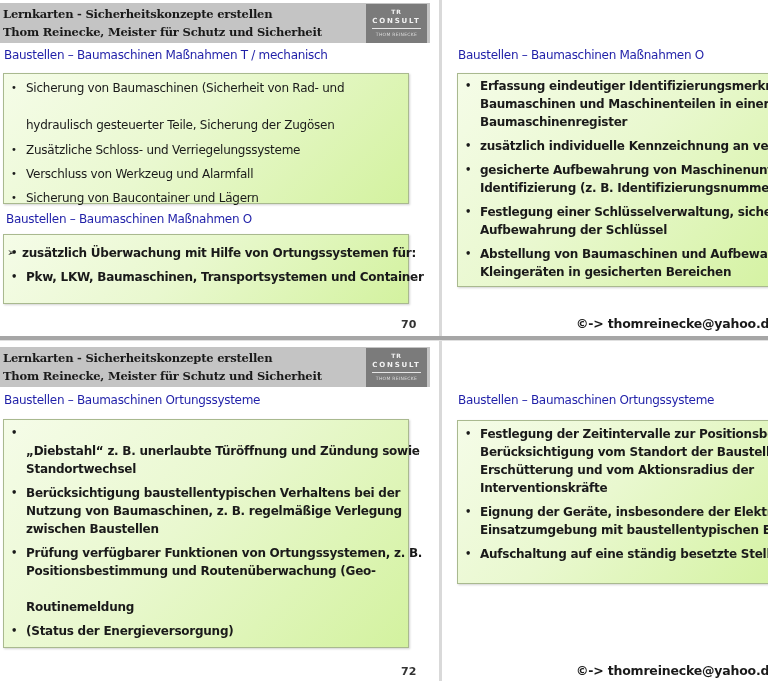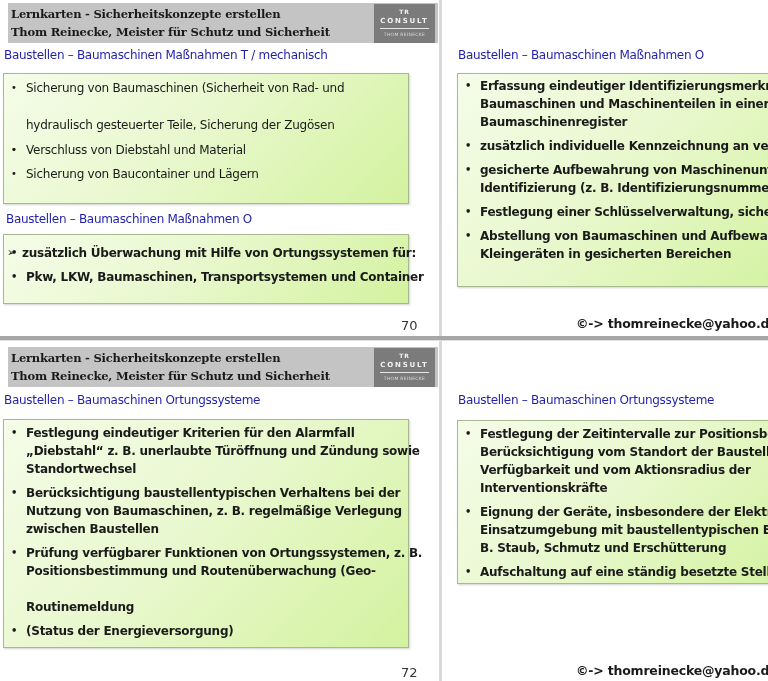--- a/index.html
+++ b/index.html
@@ -8,21 +8,21 @@
 
   .slide { position: absolute; overflow: hidden; background: #ffffff; }
   .slide.left { left: 0; width: 439px; }
   .slide.right { left: 442px; width: 326px; }
   .row1 { top: 0; height: 336px; }
   .row2 { top: 341px; height: 340px; }
 
   .vdiv { position: absolute; left: 439px; top: 0; width: 3px; height: 681px; background: #d9d9d9; }
   .hdiv { position: absolute; left: 0; top: 336px; width: 768px; height: 5px; background: #a6a6a6; border-bottom: 1px solid #e0e0e0; }
 
-  .header { position: absolute; left: 0; top: 3px; width: 430px; height: 40px; background: #c4c4c4; margin-left: 8px; }
+  .header { position: absolute; left: 0; top: 3px; width: 430px; height: 40px; background: #c4c4c4; }
   .header .line1, .header .line2 {
     position: absolute; left: 3px;
     font-family: "DejaVu Serif", serif; font-weight: bold; font-size: 11.5px; color: #1a1a1a;
     letter-spacing: -0.2px; white-space: nowrap;
   }
   .header .line1 { top: 4px; }
   .header .line2 { top: 22px; }
   .logo { position: absolute; left: 366px; top: 1px; width: 61px; height: 39px; background: #7b7b7b; text-align: center; color: #f2f2f2; }
   .logo .tr { position: absolute; left: 0; width: 100%; top: 4px; font-size: 6px; font-weight: bold; letter-spacing: 1px; }
   .logo .consult { position: absolute; left: 0; width: 100%; top: 13px; font-size: 7px; font-weight: bold; letter-spacing: 1.8px; }
@@ -45,21 +45,21 @@
     position: relative; padding-left: 22px;
     font-size: 12px; line-height: 18px; color: #1a1a1a; letter-spacing: -0.25px;
     white-space: nowrap;
   }
   .box li .bullet { position: absolute; left: 7px; top: 0; font-size: 10px; }
   .box li.arrow .bullet { left: 3px; font-size: 11px; }
   .box.normal li { font-weight: normal; }
   .box.bold li { font-weight: bold; }
   .box li + li { margin-top: 6px; }
 
-  .page-num { position: absolute; font-size: 13px; font-weight: normal; color: #333; }
+  .page-num { position: absolute; font-size: 11px; font-weight: bold; color: #333; }
   .footer-mail { position: absolute; font-size: 12.5px; color: #1a1a1a; white-space: nowrap; font-weight: bold; letter-spacing: -0.2px; }
 </style>
 </head>
 <body>
 
 <div class="vdiv"></div>
 <div class="hdiv"></div>
 
 <div class="slide left row1">
   <div class="header">
@@ -75,22 +75,22 @@
   <div class="sec-title" style="left:4px; top:48px;">Baustellen – Baumaschinen  Maßnahmen T / mechanisch</div>
 
   <div class="box normal" style="left:3px; top:73px; width:406px; height:131px; padding:5px 0 0 0;">
     <ul>
       <li style="line-height:18.5px;">
         <span class="bullet">•</span>
         <span>Sicherung von Baumaschinen (Sicherheit von Rad- und</span><br>
         <br>
         <span>hydraulisch gesteuerter Teile, Sicherung der Zugösen</span>
       </li>
-      <li><span class="bullet">•</span></li>
-      <li><span class="bullet">•</span><span>Verschluss von Diebstahl und Material</span></li>
+      <li><span class="bullet">•</span><span>Zusätzliche Schloss- und Verriegelungssysteme</span></li>
+      <li><span class="bullet">•</span><span>Verschluss von Werkzeug und Alarmfall</span></li>
       <li><span class="bullet">•</span><span>Sicherung von Baucontainer und Lägern</span></li>
     </ul>
   </div>
 
   <div class="sec-title" style="left:6px; top:212px;">Baustellen – Baumaschinen Maßnahmen O</div>
 
   <div class="box bold" style="left:3px; top:234px; width:406px; height:70px; padding:3px 0 0 0;">
     <ul>
       <li><span class="bullet">•</span></li>
       <li class="arrow" style="padding-left:18px;"><span class="bullet">➢</span><span>zusätzlich Überwachung mit Hilfe von Ortungssystemen für:</span></li>
@@ -101,53 +101,53 @@
   <div class="page-num" style="left:401px; top:318px;">70</div>
 </div>
 
 <div class="slide right row1">
   <div class="sec-title" style="left:16px; top:48px;">Baustellen – Baumaschinen Maßnahmen O</div>
   <div class="box bold" style="left:15px; top:73px; width:340px; height:214px; padding:3px 0 0 0;">
     <ul>
       <li><span class="bullet">•</span><span>Erfassung eindeutiger Identifizierungsmerkma</span><br><span>Baumaschinen und Maschinenteilen in einem</span><br><span>Baumaschinenregister</span></li>
       <li><span class="bullet">•</span><span>zusätzlich individuelle Kennzeichnung an verde</span></li>
       <li><span class="bullet">•</span><span>gesicherte Aufbewahrung von Maschinenunte</span><br><span>Identifizierung (z. B. Identifizierungsnummer)</span></li>
-      <li><span class="bullet">•</span><span>Festlegung einer Schlüsselverwaltung, sichere</span><br></li>
+      <li><span class="bullet">•</span><span>Festlegung einer Schlüsselverwaltung, sichere</span><br><span>Aufbewahrung der Schlüssel</span></li>
       <li><span class="bullet">•</span><span>Abstellung von Baumaschinen und Aufbewahr</span><br><span>Kleingeräten in gesicherten Bereichen</span></li>
     </ul>
   </div>
   <div class="footer-mail" style="left:134px; top:316px;">©-&gt; thomreinecke@yahoo.de</div>
 </div>
 
 <div class="slide left row2">
   <div class="header" style="top:6px;">
     <div class="line1">Lernkarten - Sicherheitskonzepte erstellen</div>
     <div class="line2">Thom Reinecke, Meister für Schutz und Sicherheit</div>
     <div class="logo">
       <div class="tr">TR</div>
       <div class="consult">CONSULT</div>
       <div class="rule"></div>
       <div class="name">THOM REINECKE</div>
     </div>
   </div>
   <div class="sec-title" style="left:4px; top:52px;">Baustellen – Baumaschinen Ortungssysteme</div>
   <div class="box bold" style="left:3px; top:78px; width:406px; height:229px; padding:4px 0 0 0;">
     <ul>
-      <li><span class="bullet">•</span><span>Festlegung eindeutiger Kriterien für den Alarmfall</span><br><span>„Diebstahl“ z. B. unerlaubte Türöffnung und Zündung sowie</span><br><span>Standortwechsel</span></li>
+      <li><span class="bullet">•</span><br><span>„Diebstahl“ z. B. unerlaubte Türöffnung und Zündung sowie</span><br><span>Standortwechsel</span></li>
       <li><span class="bullet">•</span><span>Berücksichtigung baustellentypischen Verhaltens bei der</span><br><span>Nutzung von Baumaschinen, z. B. regelmäßige Verlegung</span><br><span>zwischen Baustellen</span></li>
       <li><span class="bullet">•</span><span>Prüfung verfügbarer Funktionen von Ortungssystemen, z. B.</span><br><span>Positionsbestimmung und Routenüberwachung (Geo-</span><br><br><span>Routinemeldung</span></li>
       <li><span class="bullet">•</span><span>(Status der Energieversorgung)</span></li>
     </ul>
   </div>
   <div class="page-num" style="left:401px; top:324px;text-align:right;">72</div>
 </div>
 
 <div class="slide right row2">
   <div class="sec-title" style="left:16px; top:52px;">Baustellen – Baumaschinen Ortungssysteme</div>
   <div class="box bold" style="left:15px; top:79px; width:340px; height:164px; padding:4px 0 0 0;">
     <ul>
-      <li><span class="bullet">•</span><span>Festlegung der Zeitintervalle zur Positionsbest</span><br><span>Berücksichtigung vom Standort der Baustelle u</span><br><span>Verfügbarkeit und vom Aktionsradius der</span><br><span>Interventionskräfte</span></li>
-      <li><span class="bullet">•</span><span>Eignung der Geräte, insbesondere der Elektron</span><br><span>Einsatzumgebung mit baustellentypischen Einw</span><br><span>B. Staub, Schmutz und Erschütterung</span></li>
+      <li><span class="bullet">•</span><span>Festlegung der Zeitintervalle zur Positionsbest</span><br><span>Berücksichtigung vom Standort der Baustelle u</span><br><span>Erschütterung und vom Aktionsradius der</span><br><span>Interventionskräfte</span></li>
+      <li><span class="bullet">•</span><span>Eignung der Geräte, insbesondere der Elektron</span><br><span>Einsatzumgebung mit baustellentypischen Einw</span><br></li>
       <li><span class="bullet">•</span><span>Aufschaltung auf eine ständig besetzte Stelle</span></li>
     </ul>
   </div>
   <div class="footer-mail" style="left:134px; top:322px;">©-&gt; thomreinecke@yahoo.de</div>
 </div>
 
 </body></html>

